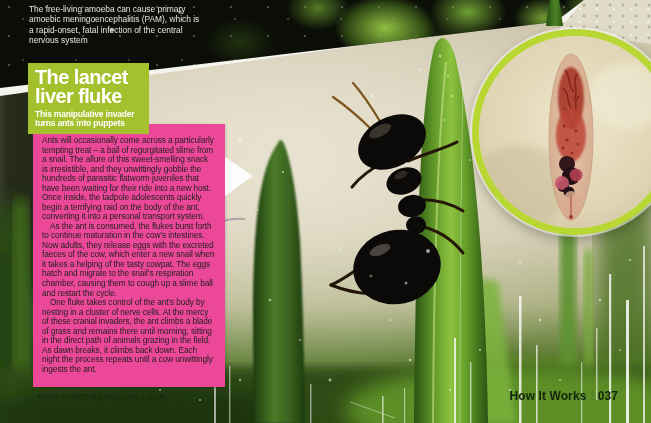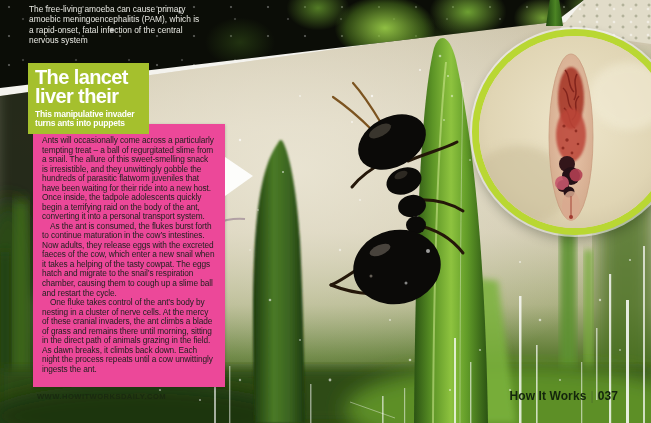--- a/index.html
+++ b/index.html
@@ -336,21 +336,21 @@
         <circle cx="97" cy="139" r="6.5" fill="#b23f52" opacity=".9"></circle>
         <circle cx="90" cy="156" r="5.5" fill="#241016"></circle>
         <ellipse cx="92" cy="170" rx="9" ry="15" fill="#d9a98f" opacity=".85"></ellipse>
         <path d="M92,160 C92,168 92,174 92,180" stroke="#b05a4a" stroke-width="1.6" fill="none" opacity=".8"></path>
         <circle cx="92" cy="181" r="2" fill="#a03a30"></circle>
       </g>
     </svg>
   </div>
 
   <div class="headline-box">
-    <h1 class="headline-title">The lancet liver their</h1>
+    <h1 class="headline-title">The lancet liver fluke</h1>
     <p class="headline-subtitle">This manipulative invader turns ants into puppets</p>
   </div>
 
   <div class="article-box">
     <p>Ants will occasionally come across a particularly tempting treat – a ball of regurgitated slime from a snail. The allure of this sweet-smelling snack is irresistible, and they unwittingly gobble the hundreds of parasitic flatworm juveniles that have been waiting for their ride into a new host. Once inside, the tadpole adolescents quickly begin a terrifying raid on the body of the ant, converting it into a personal transport system.</p>
     <p>As the ant is consumed, the flukes burst forth to continue maturation in the cow’s intestines. Now adults, they release eggs with the excreted faeces of the cow, which enter a new snail when it takes a helping of the tasty cowpat. The eggs hatch and migrate to the snail’s respiration chamber, causing them to cough up a slime ball and restart the cycle.</p>
     <p>One fluke takes control of the ant’s body by nesting in a cluster of nerve cells. At the mercy of these cranial invaders, the ant climbs a blade of grass and remains there until morning, sitting in the direct path of animals grazing in the field. As dawn breaks, it climbs back down. Each night the process repeats until a cow unwittingly ingests the ant.</p>
   </div>
   <div class="article-pointer"></div>
 

